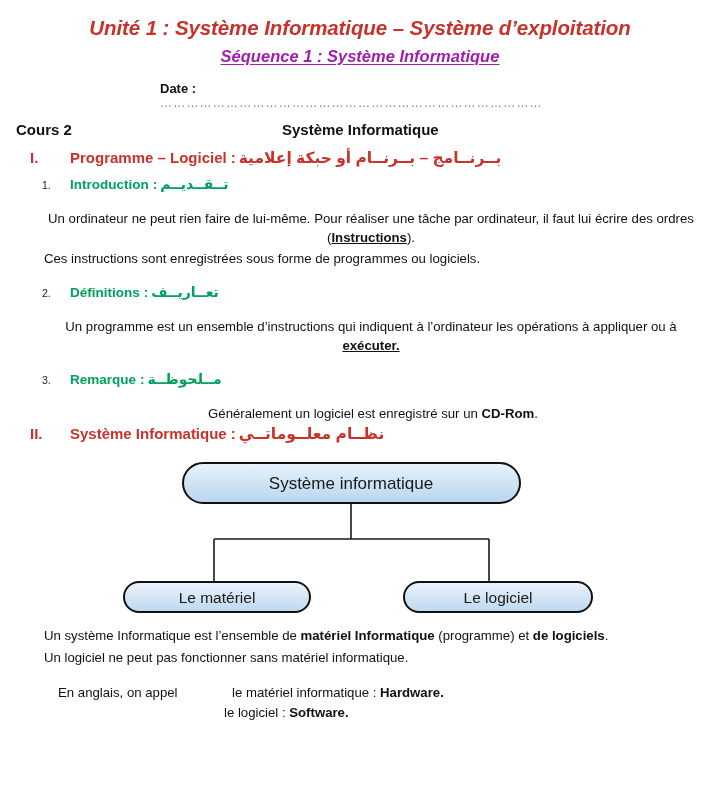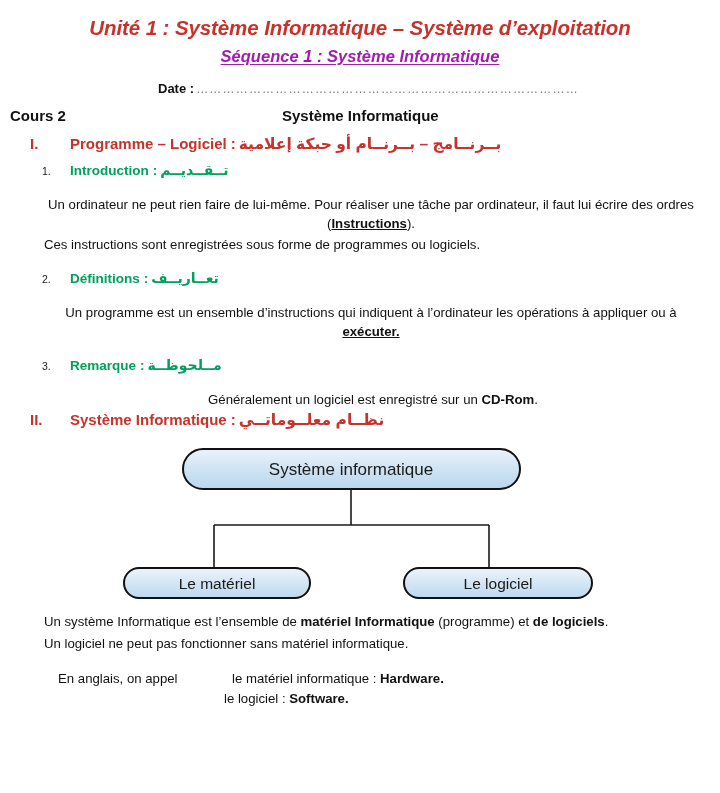--- a/index.html
+++ b/index.html
@@ -53,41 +53,42 @@
 
   
   .date-row {
     margin: 15px 0 0 0;
     padding-left: 158px;
     font-size: 13px;
     font-weight: bold;
     color: #111;
     display: flex;
     align-items: baseline;
+    flex-direction: column;
   }
   .date-label { white-space: pre; }
   .date-dots {
     font-weight: normal;
     color: #7a7a7a;
     letter-spacing: 1.2px;
     font-size: 12px;
     margin-left: 2px;
   }
 
   
   .cours-row {
     margin-top: 11px;
     position: relative;
     height: 22px;
     font-size: 15px;
     font-weight: bold;
   }
   .cours-left {
     position: absolute;
-    left: 10px;
+    left: 16px;
     top: 0;
   }
   .cours-center {
     position: absolute;
     left: 282px;
     top: 0;
   }
 
   
   .h-roman {

